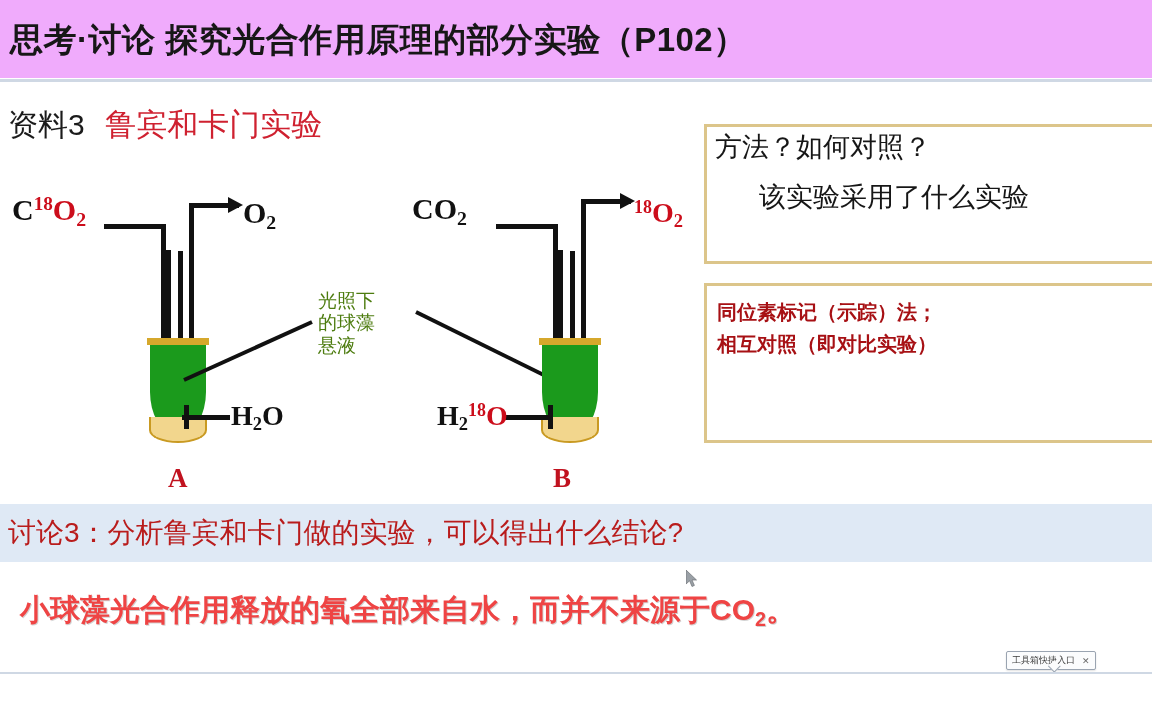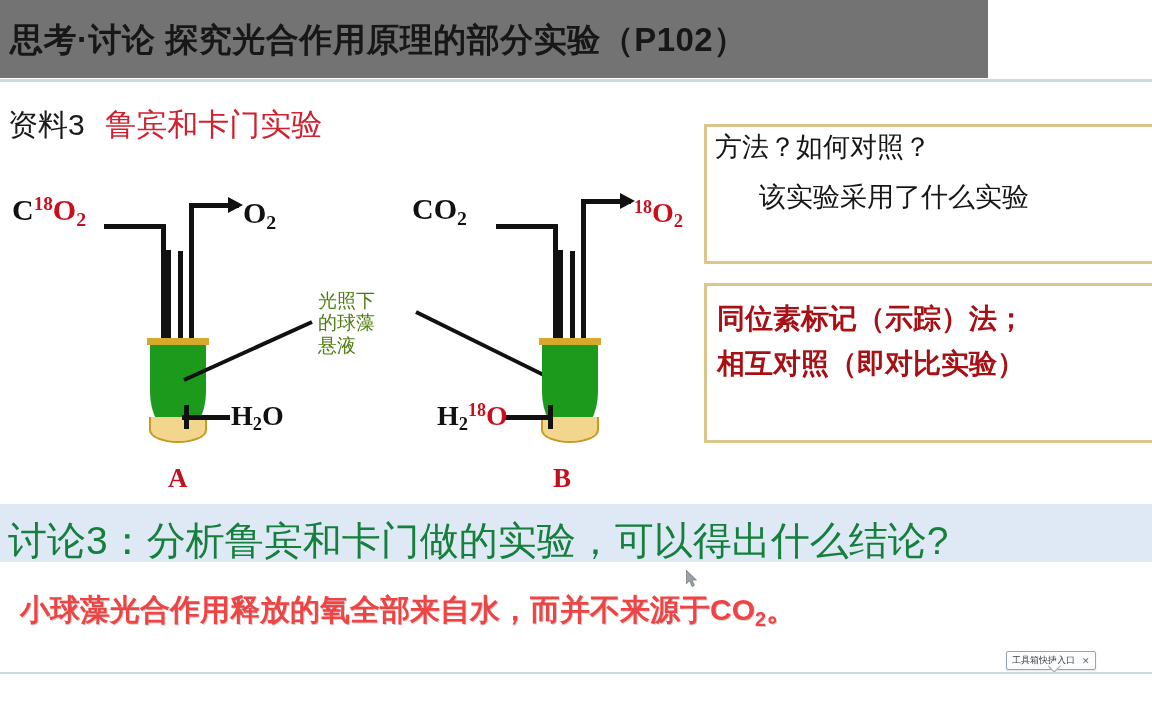--- a/index.html
+++ b/index.html
@@ -4,21 +4,21 @@
 <style>
   html,body{margin:0;padding:0;}
   body{
     width:1152px;height:720px;overflow:hidden;background:#ffffff;
     font-family:"Liberation Sans","DejaVu Sans",sans-serif;
     -webkit-font-smoothing:antialiased;
   }
   #slide{position:relative;width:1152px;height:720px;background:#fff;}
 
   
-  .title-bar{position:absolute;left:0;top:0;width:988px;height:78px;background:#737373;}
+  .title-bar{position:absolute;left:0;top:0;width:1152px;height:78px;background:#f0abfc;}
   .title-text{
     position:absolute;left:10px;top:18px;
     font-size:33px;font-weight:bold;color:#171717;letter-spacing:.5px;
     font-family:"Liberation Sans","DejaVu Sans",sans-serif;white-space:nowrap;
   }
   .title-rule{position:absolute;left:0;top:79px;width:1152px;height:3px;background:#cfd8e4;}
 
   
   .subtitle{position:absolute;left:8px;top:104px;white-space:nowrap;}
   .subtitle .s-label{font-size:30px;color:#1b1b1b;font-family:"Liberation Sans","DejaVu Sans",sans-serif;}
@@ -78,31 +78,31 @@
   }
   .qbox .qtext{
     font-size:27px;color:#161616;line-height:1.52;
     font-family:"Liberation Sans","DejaVu Sans",sans-serif;
     padding:9px 4px 0 8px;text-indent:44px;
   }
   .abox{
     position:absolute;box-sizing:border-box;border:3px solid #dcc58a;background:#fff;
   }
   .abox .atext{
-    font-size:28px;color:#a71014;font-weight:bold;line-height:1.62;
+    font-size:20px;color:#a71014;font-weight:bold;line-height:1.62;
     font-family:"Liberation Sans","DejaVu Sans",sans-serif;padding:10px 4px 0 10px;
   }
 
   
   .band{
     position:absolute;left:0;top:504px;width:1152px;height:58px;
     background:#dfe9f5;
   }
   .band-text{
-    position:absolute;left:8px;top:514px;font-size:39px;color:#15803d;
+    position:absolute;left:8px;top:514px;font-size:28px;color:#b91c1c;
     font-family:"Liberation Sans","DejaVu Sans",sans-serif;white-space:nowrap;
   }
 
   
   .conclusion{
     position:absolute;left:20px;top:590px;font-size:30px;font-weight:bold;
     color:#ef4444;white-space:nowrap;
     font-family:"Liberation Sans","DejaVu Sans",sans-serif;
     text-shadow:1px 1px 0 rgba(0,0,0,.18);
   }

